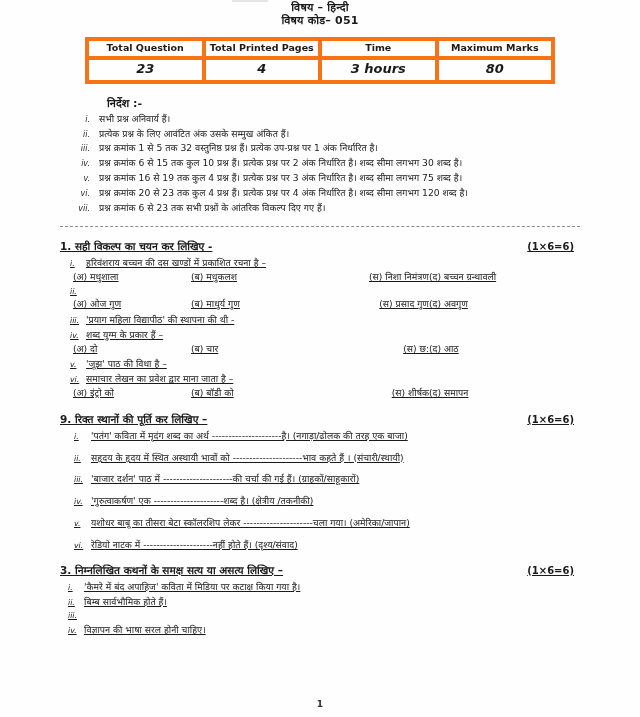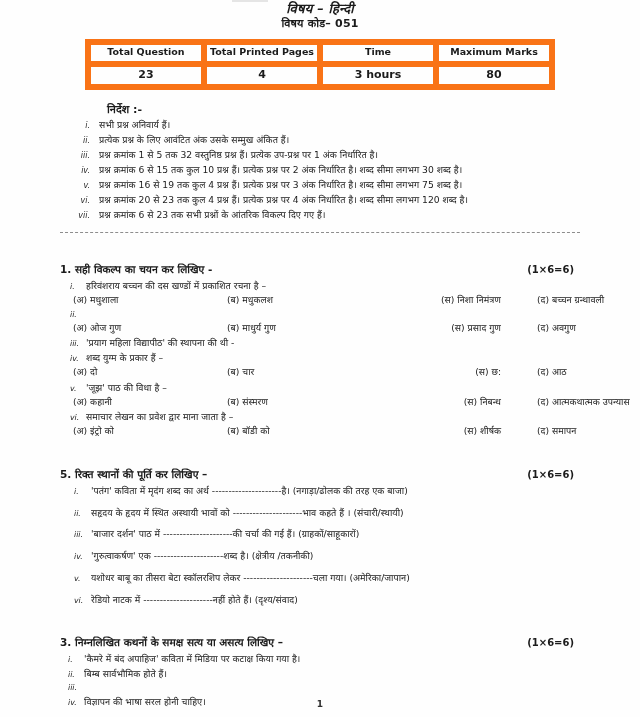--- a/index.html
+++ b/index.html
@@ -29,21 +29,21 @@
   
   .header {
     text-align: center;
     padding-top: 1px;
   }
   .header .line {
     font-weight: bold;
     line-height: 1.22;
     letter-spacing: .2px;
   }
-  .hd-subject { font-size: 13px; font-style: italic; }
+  .hd-subject { font-size: 11px; }
   .hd-code    { font-size: 11px; }
   .hd-en      { font-size: 10.5px; padding-top: 1px; }
 
   
   .top-strip {
     position: absolute;
     top: 0; left: 232px;
     width: 36px; height: 2px;
     background: #cfcfcf;
     opacity: .55;
@@ -53,28 +53,28 @@
   .info-table-wrap {
     margin: 9px auto 0;
     width: 470px;
   }
   table.info {
     border-collapse: collapse;
     width: 100%;
     table-layout: fixed;
   }
   table.info td {
-    border: 6px solid #f97316;
+    border: 4px solid #f97316;
     text-align: center;
     font-weight: bold;
     font-size: 9.5px;
     padding: 2px 1px 3px;
     line-height: 1.1;
   }
-  table.info tr.vals td { font-size: 11px; }
+  table.info tr.vals td { font-size: 13px; font-style: italic; }
 
   
   .instructions {
     margin-top: 11px;
   }
   .instr-title {
     font-weight: bold;
     font-size: 11px;
     margin-bottom: 2px;
     padding-left: 47px;
@@ -102,21 +102,21 @@
   ol.instr-list li .txt { flex: 1 1 auto; }
 
   .divider {
     margin: 10px 0 0 0;
     height: 1px;
     border: 0;
     border-top: 1px dashed #8d8d8d;
   }
 
   
-  .question-block { margin-top: 28px; }
+  .question-block { margin-top: 11px; text-decoration: underline; }
   .q-head {
     display: flex;
     align-items: baseline;
     font-weight: bold;
     font-size: 10.5px;
   }
   .q-head .q-title { flex: 1 1 auto; }
   .q-head .q-marks {
     flex: 0 0 auto;
     font-size: 10px;
@@ -141,21 +141,20 @@
     min-width: 13px;
     font-size: 7.8px;
     font-style: italic;
     padding-right: 3px;
   }
   .options {
     display: flex;
     padding-left: 3px;
     font-size: 9.2px;
     line-height: 1.6;
-    gap: 36px;
   }
   .options .opt {
     flex: 0 0 auto;
   }
   .options .opt:nth-child(1) { width: 118px; }
   .options .opt:nth-child(2) { width: 120px; }
   .options .opt:nth-child(3) { width: 118px; text-align: right; }
   .options .opt:nth-child(4) { width: auto; }
 
   
@@ -299,47 +298,41 @@
           <span class="opt">(स)  छ:</span>
           <span class="opt">(द)  आठ</span>
         </div>
       </li>
 
       <li class="sub-item">
         <div class="sub-stem">
           <span class="rn">v.</span>
           <span>'जूझ' पाठ की विधा है –</span>
         </div>
-        <div class="options">
-          <span class="opt">(अ)  कहानी</span>
-          <span class="opt">(ब)  संस्मरण</span>
-          <span class="opt">(स)  निबन्ध</span>
-          <span class="opt">(द)  आत्मकथात्मक उपन्यास</span>
-        </div>
       </li>
 
       <li class="sub-item">
         <div class="sub-stem">
           <span class="rn">vi.</span>
           <span>समाचार लेखन का प्रवेश द्वार माना जाता है –</span>
         </div>
         <div class="options">
           <span class="opt">(अ)  इंट्रो को</span>
           <span class="opt">(ब)  बॉडी को</span>
           <span class="opt">(स)  शीर्षक</span>
           <span class="opt">(द)  समापन</span>
         </div>
       </li>
 
     </ul>
   </div>
 
   <div class="question-block">
     <div class="q-head">
-      <span class="q-title">5. रिक्त स्थानों की पूर्ति कर लिखिए  –</span>
+      <span class="q-title">9. रिक्त स्थानों की पूर्ति कर लिखिए  –</span>
       <span class="q-marks">(1×6=6)</span>
     </div>
     <ul class="sub-list fill-list">
       <li class="sub-item">
         <div class="sub-stem">
           <span class="rn">i.</span>
           <span>'पतंग' कविता में मृदंग शब्द का अर्थ ---------------------है। (नगाड़ा/ढोलक की तरह एक बाजा)</span>
         </div>
       </li>
       <li class="sub-item">

